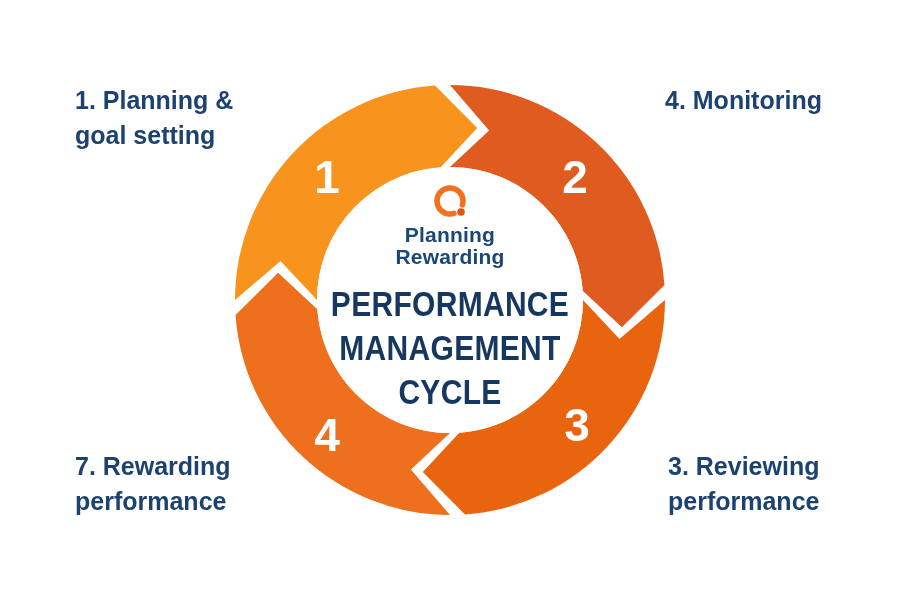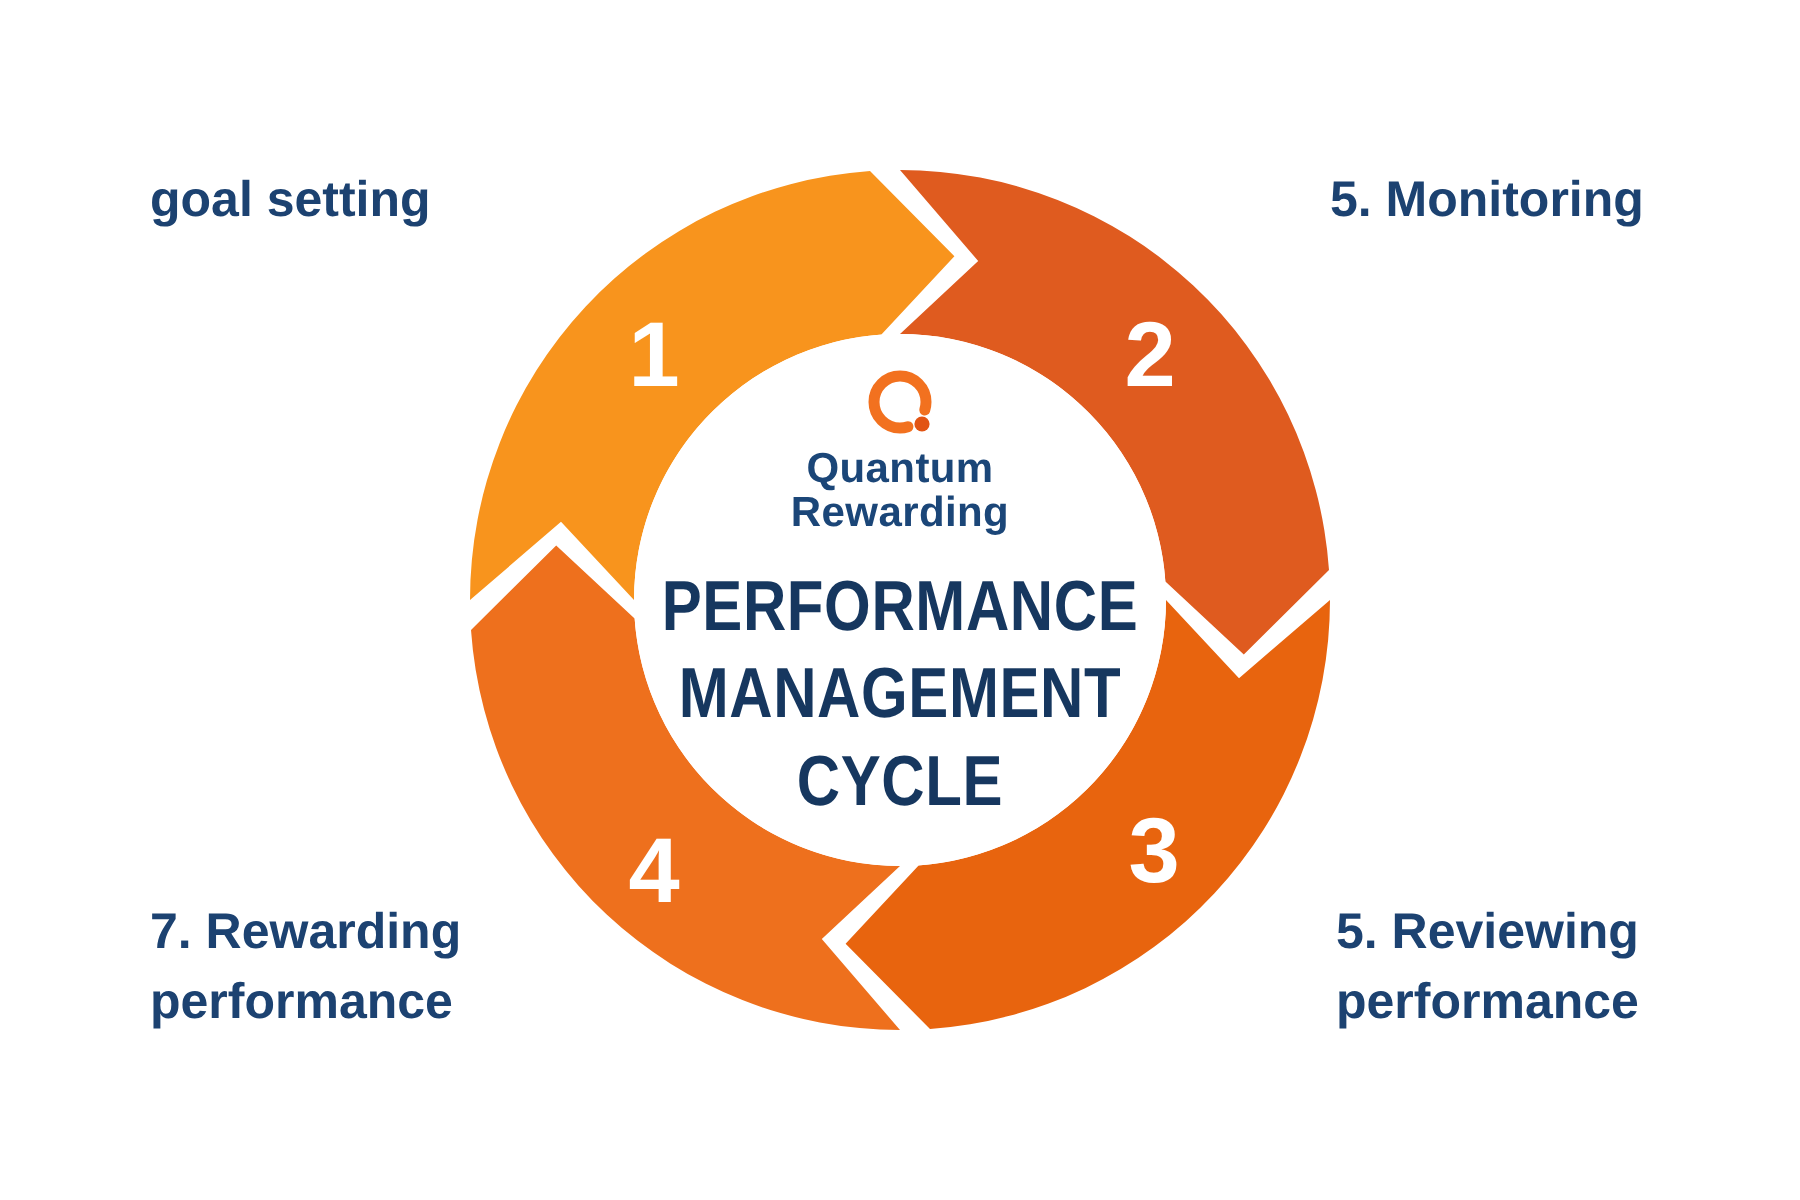--- a/index.html
+++ b/index.html
@@ -72,46 +72,47 @@
 
     <circle cx="450" cy="300" r="133" fill="#ffffff"></circle>
 
     <text class="seg-number" x="327" y="193" text-anchor="middle">1</text>
     <text class="seg-number" x="575" y="193" text-anchor="middle">2</text>
     <text class="seg-number" x="577" y="441" text-anchor="middle">3</text>
     <text class="seg-number" x="327" y="451" text-anchor="middle">4</text>
   </svg>
 
   <div class="outer-label" style="left:75px; top:83px;">
+    <div>1. Planning &amp;</div>
     <div>goal setting</div>
   </div>
 
   <div class="outer-label align-right" style="left:665px; top:83px;">
-    <div>5. Monitoring</div>
+    <div>4. Monitoring</div>
   </div>
 
   <div class="outer-label align-right" style="left:668px; top:449px;">
-    <div>5. Reviewing</div>
+    <div>3. Reviewing</div>
     <div>performance</div>
   </div>
 
   <div class="outer-label" style="left:75px; top:449px;">
     <div>7. Rewarding</div>
     <div>performance</div>
   </div>
 
   <div class="center-block">
     <div class="logo-wrap">
       <svg width="42" height="42" viewBox="-21 -21 42 42">
         <circle cx="0" cy="0" r="13" fill="none" stroke-width="5.5" pathLength="100" stroke-dasharray="5 15 80" stroke-linecap="round" stroke="#f2711f"></circle>
         <circle cx="11" cy="11" r="3.8" fill="#e25413"></circle>
       </svg>
     </div>
     <div class="brand-name">
-      <div>Quantum</div>
+      <div>Planning</div>
       <div>Rewarding</div>
     </div>
     <div class="cycle-title">
       <div>PERFORMANCE</div>
       <div>MANAGEMENT</div>
       <div>CYCLE</div>
     </div>
   </div>
 
 </div>

